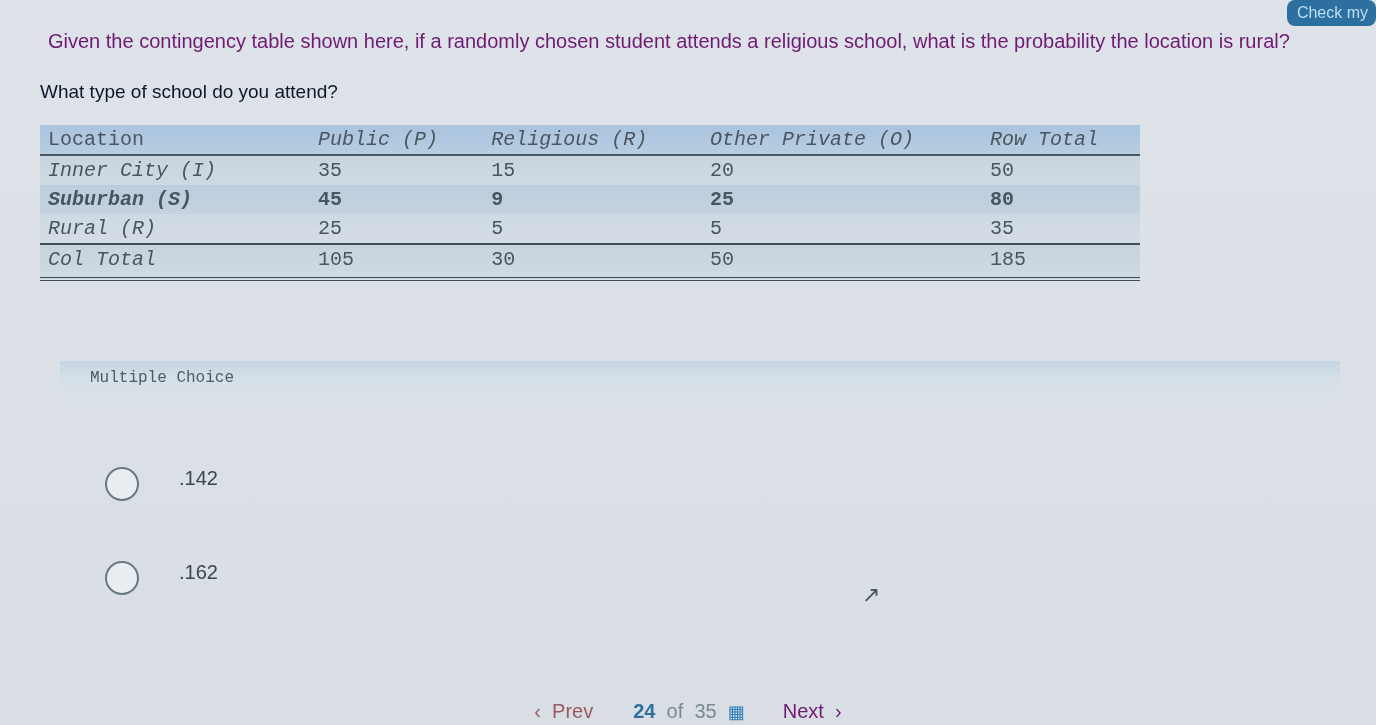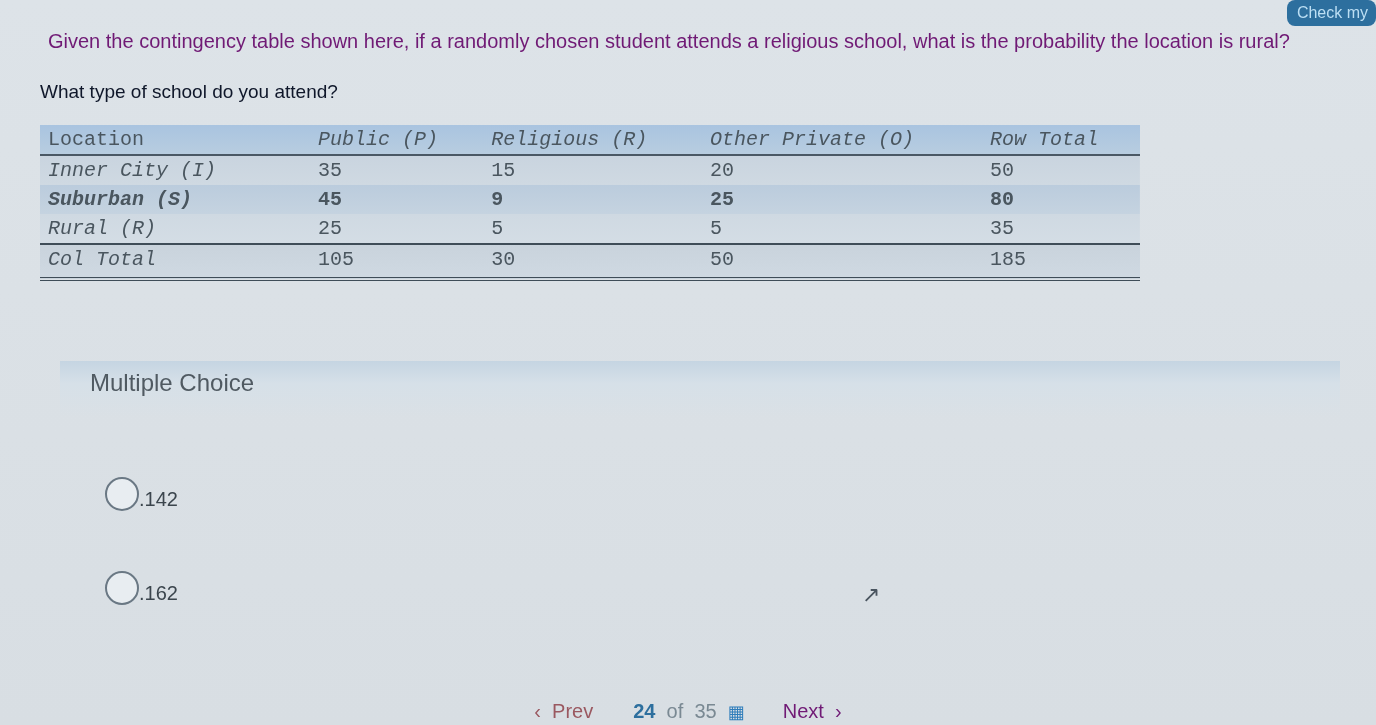--- a/index.html
+++ b/index.html
@@ -64,31 +64,32 @@
   .rowT td {
     background: linear-gradient(180deg,#c9d3dc,#cfd9e2);
     padding-bottom: 6px;
     border-bottom: 4px double #3f4d58;
   }
   td.num { font-family: "Courier New", monospace; }
   .mc-area {
     margin: 80px 40px 0 60px;
   }
   .mc-label {
-    font-family: Liberation Sans, sans-serif;
-    font-size: 24px;
+    font-family: Liberation Mono, monospace;
+    font-size: 16px;
     color: #505a62;
     padding-left: 30px;
     background: linear-gradient(180deg,#c5d5e2,#d6e0e8 40%, transparent);
     padding-top: 8px; padding-bottom: 20px;
     width: 1280px;
   }
   .option {
     display: flex;
-    align-items: flex-end;
+    align-items: flex-start;
+    gap: 40px;
     margin: 60px 0 0 45px;
     font-family: Arial, sans-serif;
     font-size: 20px;
     color: #3b454d;
   }
   .radio {
     width: 34px; height: 34px;
     border: 2px solid #6a7884;
     border-radius: 50%;
     background: #e8edf1;

